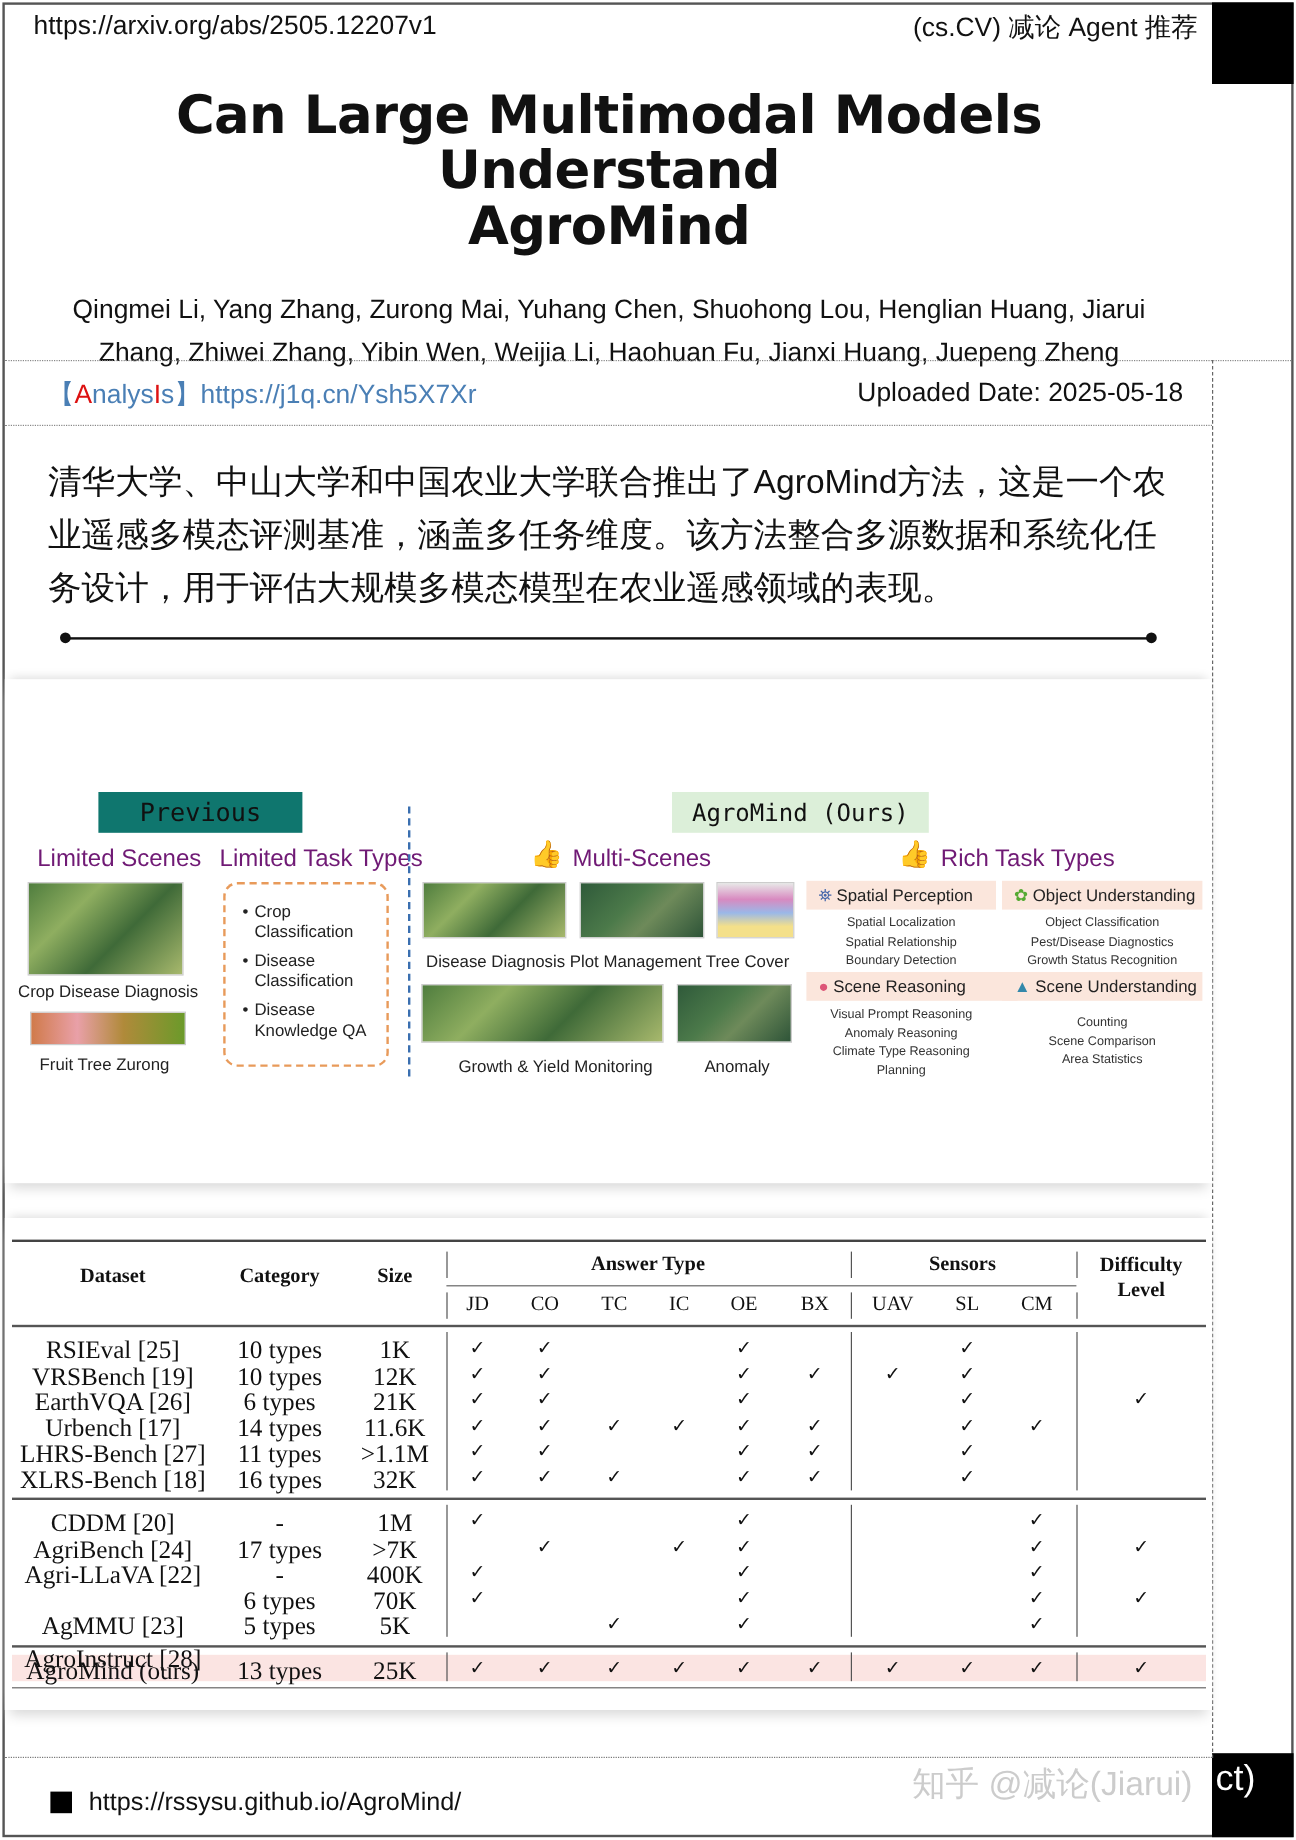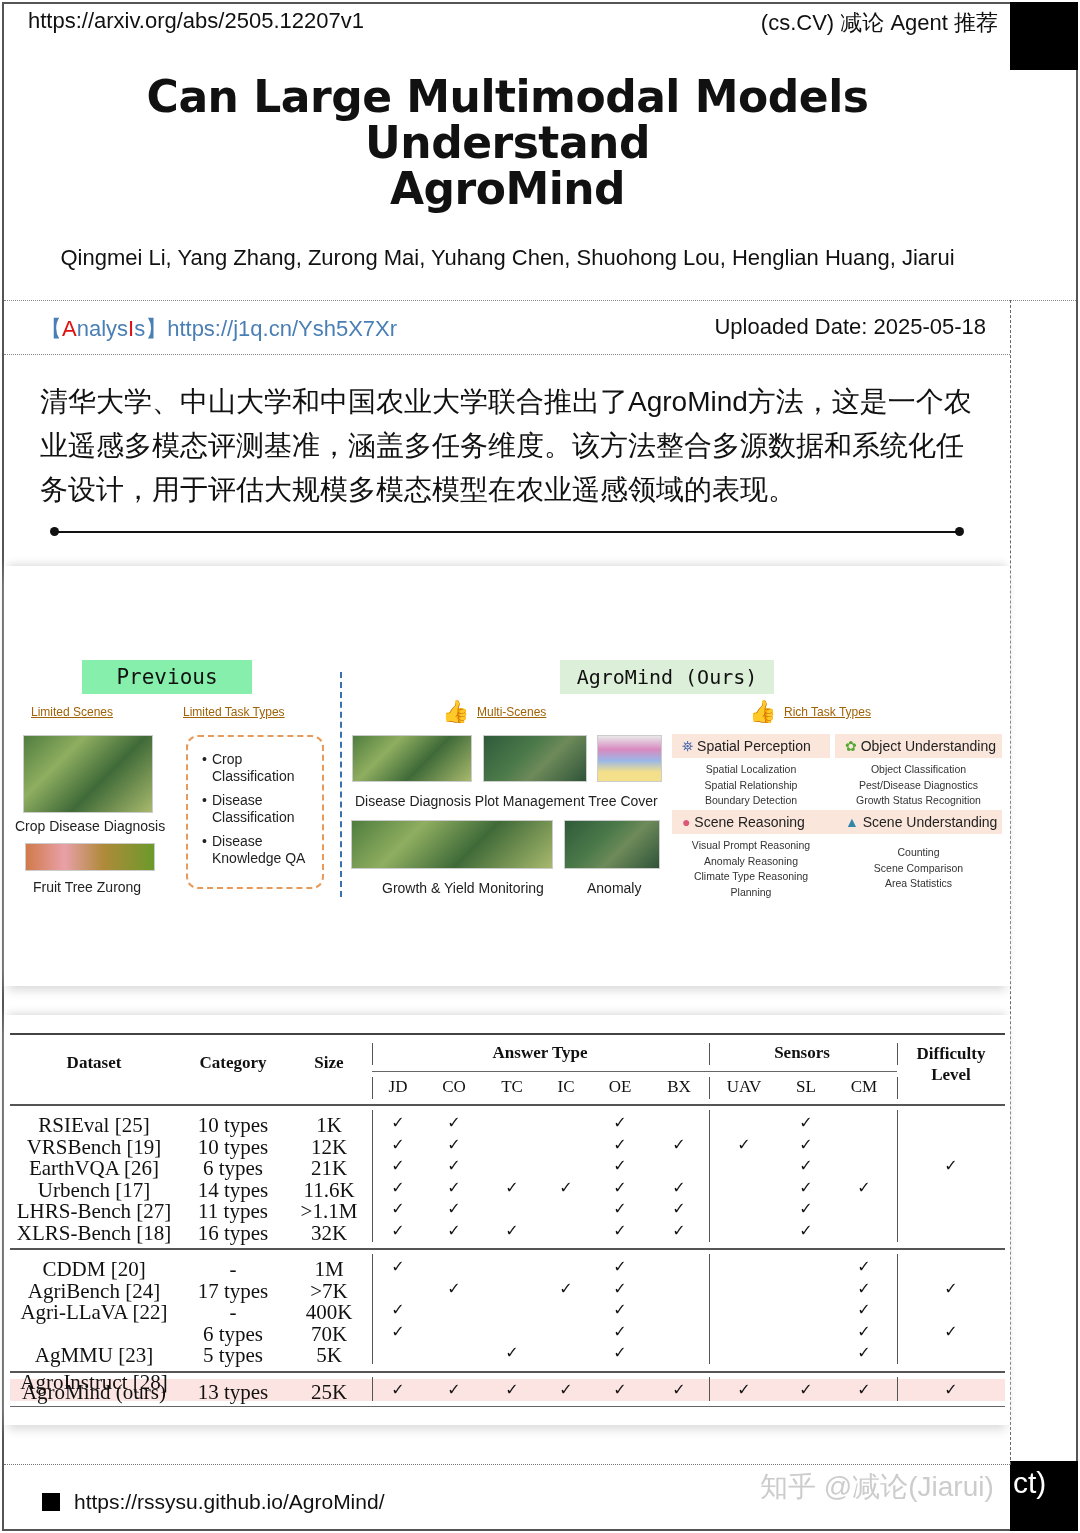--- a/index.html
+++ b/index.html
@@ -14,23 +14,23 @@
   .sep1 { position: absolute; left: 4px; top: 300px; width: 1072px; border-top: 1px dotted #888; }
   .meta { position: absolute; left: 40px; top: 314px; width: 946px; display: flex; justify-content: space-between; font-size: 22px; }
   .analysis { color: #4a7fb5; }
   .analysis .red { color: #d11; }
   .sep2 { position: absolute; left: 4px; top: 354px; width: 1006px; border-top: 1px dotted #888; }
   .summary { position: absolute; left: 40px; top: 380px; width: 950px; font-size: 28px; line-height: 44px; }
   .divider { position: absolute; left: 54px; top: 531px; width: 906px; border-top: 2px solid #111; }
   .dot { position: absolute; top: 527px; width: 9px; height: 9px; background: #111; border-radius: 50%; }
   .fig-card { position: absolute; left: 4px; top: 566px; width: 1006px; height: 420px; background: #fff; box-shadow: 0 -6px 8px -4px #ddd, 0 8px 10px -4px #d8d8d8; }
   .table-card { position: absolute; left: 4px; top: 1015px; width: 1006px; height: 410px; background: #fff; box-shadow: 0 -6px 8px -4px #ddd, 0 8px 10px -4px #d8d8d8; }
-  .prev-label { position: absolute; left: 82px; top: 660px; width: 170px; height: 34px; background: #86efac; font-family: "DejaVu Sans Mono", monospace; font-size: 21px; text-align: center; line-height: 34px; }
+  .prev-label { position: absolute; left: 82px; top: 660px; width: 170px; height: 34px; background: #0f766e; font-family: "DejaVu Sans Mono", monospace; font-size: 21px; text-align: center; line-height: 34px; }
   .ours-label { position: absolute; left: 560px; top: 660px; width: 214px; height: 34px; background: #dcefd9; font-family: "DejaVu Sans Mono", monospace; font-size: 20px; text-align: center; line-height: 34px; }
-  .ul { text-decoration: underline; font-size: 12px; position: absolute; color: #a16207; }
+  .ul { font-size: 20px; position: absolute; color: #701a75; }
   .vdash { position: absolute; left: 340px; top: 672px; height: 225px; border-left: 2px dashed #3a6fb0; }
   .img-ph { position: absolute; background: linear-gradient(135deg,#4f7d3e,#8fae60 30%,#3f6a38 60%,#a8b96d); border: 1px solid #ccc; }
   .img-sat { background: linear-gradient(135deg,#2f5a3a,#4c7a4a 40%,#6e8a5a 60%,#2e5438); }
   .img-fruit { background: linear-gradient(90deg,#d07a4a,#e9a0a8 30%,#b08a3a 60%,#6b9a2a); }
   .img-map { background: linear-gradient(180deg,#e8e8e8,#d88ac0 30%,#9ab8e8 55%,#f4e08a 80%); }
   .cap { position: absolute; font-size: 14px; color: #222; white-space: nowrap; }
   .task-box { position: absolute; left: 186px; top: 735px; width: 138px; height: 154px; border: 2px dashed #e89a5a; border-radius: 12px; padding: 14px 6px 0 14px; font-size: 14px; line-height: 17px; color: #222; }
   .task-box li { list-style: none; margin-bottom: 7px; position: relative; padding-left: 10px; }
   .task-box li::before { content: "•"; position: absolute; left: 0; }
   .thumb { position: absolute; font-size: 22px; color: #c81414; }
@@ -63,20 +63,21 @@
   <span>(cs.CV) 减论 Agent 推荐</span>
 </div>
 
 <div class="title">
   <div>Can Large Multimodal Models Understand</div>
   <div>AgroMind</div>
 </div>
 
 <div class="authors">
   <div>Qingmei Li, Yang Zhang, Zurong Mai, Yuhang Chen, Shuohong Lou, Henglian Huang, Jiarui</div>
+  <div>Zhang, Zhiwei Zhang, Yibin Wen, Weijia Li, Haohuan Fu, Jianxi Huang, Juepeng Zheng</div>
 </div>
 
 <div class="sep1"></div>
 
 <div class="meta">
   <span class="analysis"><span>【</span><span class="red">A</span><span>nalys</span><span class="red">I</span><span>s】</span><span>https://j1q.cn/Ysh5X7Xr</span></span>
   <span>Uploaded Date: 2025-05-18</span>
 </div>
 
 <div class="sep2"></div>

